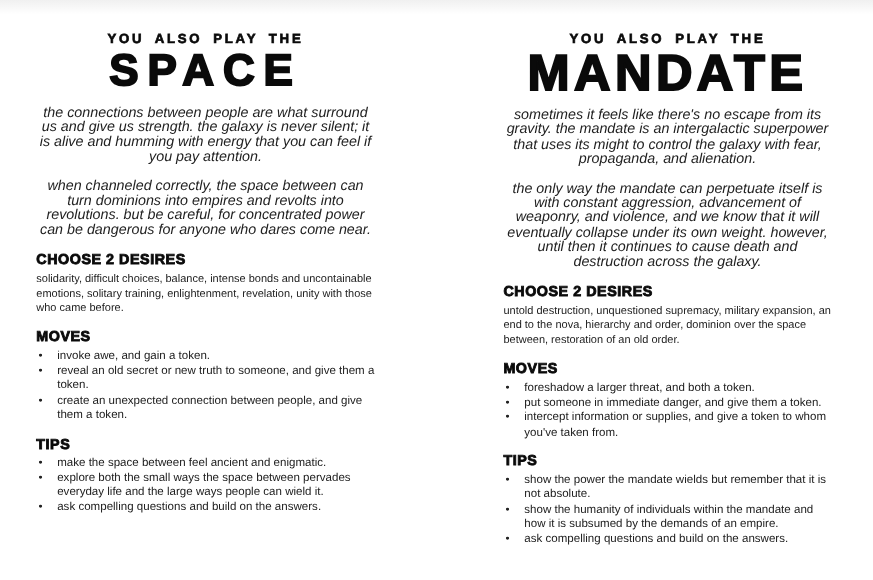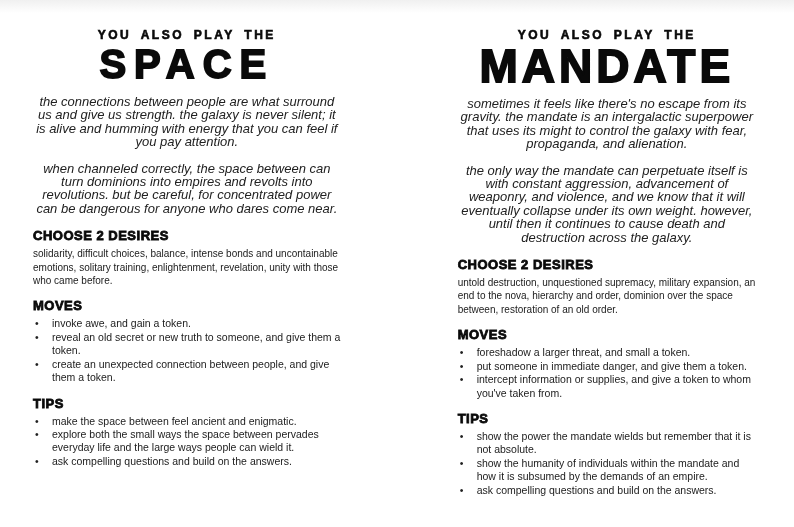--- a/index.html
+++ b/index.html
@@ -128,21 +128,21 @@
 
     <div class="section">
       <div class="section-heading">CHOOSE 2 DESIRES</div>
       <div class="section-text">untold destruction, unquestioned supremacy, military expansion, an end to the nova, hierarchy and order, dominion over the space between, restoration of an old order.</div>
     </div>
 
     <div class="section">
       <div class="section-heading">MOVES</div>
       <div class="b-row">
         <span class="b-dot">•</span>
-        <span class="b-text">foreshadow a larger threat, and small a token.</span>
+        <span class="b-text">foreshadow a larger threat, and both a token.</span>
       </div>
       <div class="b-row">
         <span class="b-dot">•</span>
         <span class="b-text">put someone in immediate danger, and give them a token.</span>
       </div>
       <div class="b-row">
         <span class="b-dot">•</span>
         <span class="b-text">intercept information or supplies, and give a token to whom you've taken from.</span>
       </div>
     </div>

